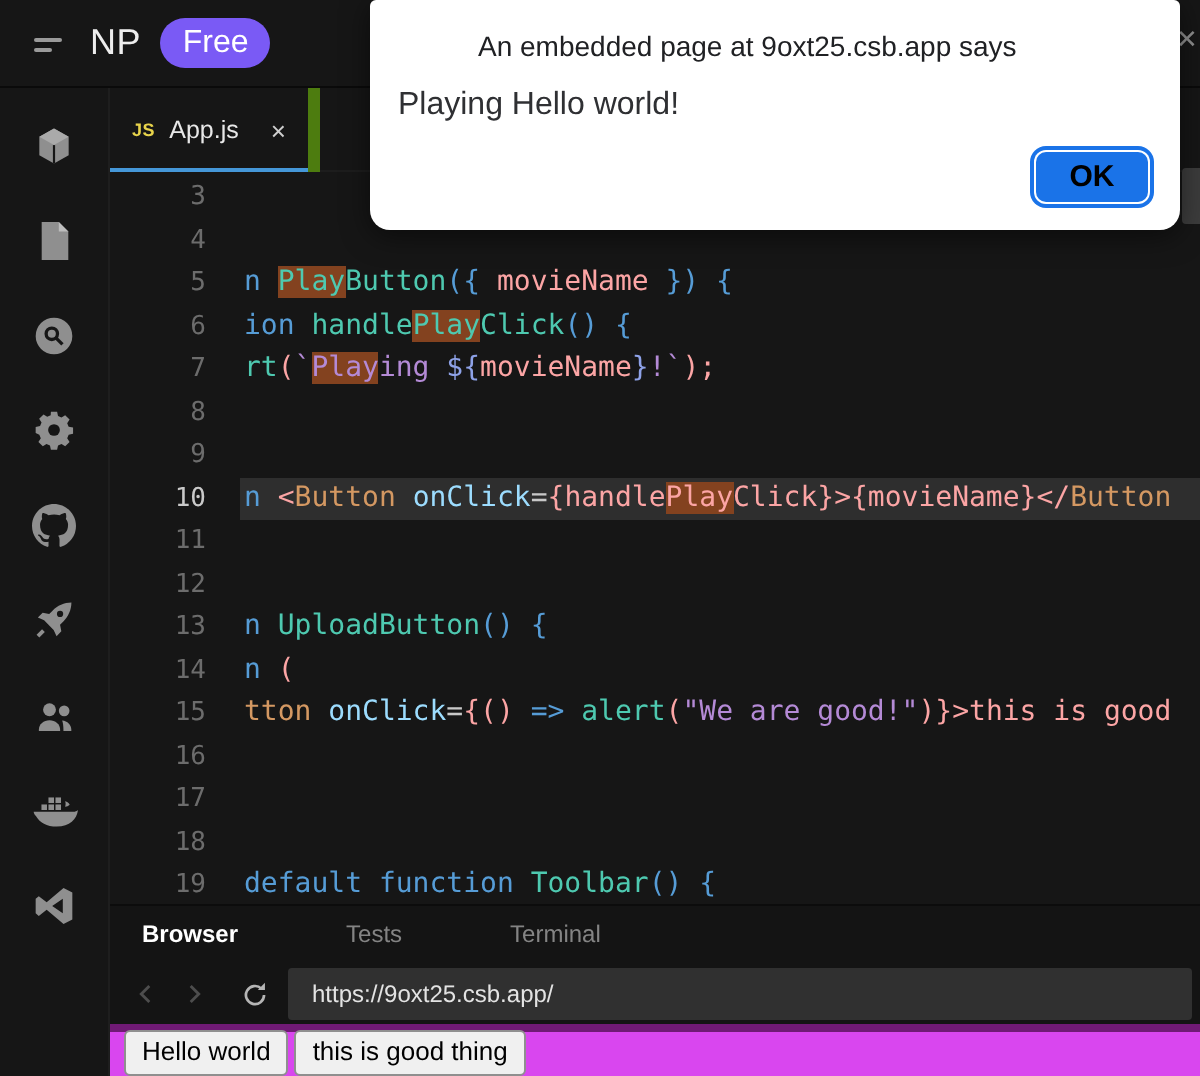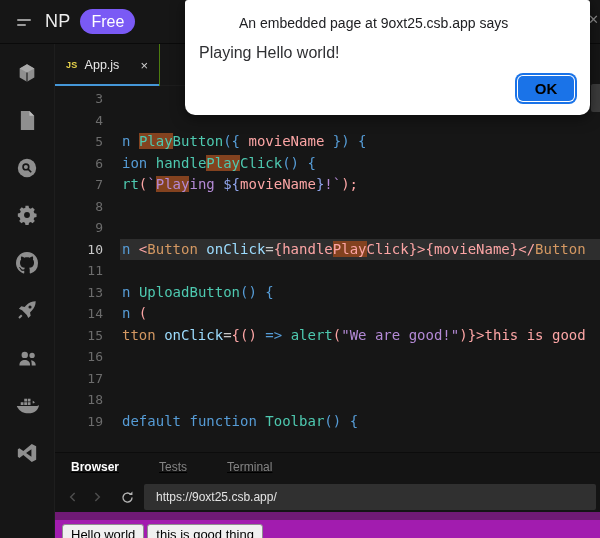--- a/index.html
+++ b/index.html
@@ -26,52 +26,52 @@
     background:#161616; border-right:1px solid #1e1e1e;
     display:flex; flex-direction:column; align-items:center; padding-top:5px;}
   .sideicon{ width:55px; height:47.5px; display:flex; align-items:center; justify-content:center; cursor:pointer;}
   .sideicon svg{ display:block; }
   .sideicon .g{ fill:#8f8f8f; }
   
   .main{ position:absolute; left:55px; top:44px; width:545px; height:494px; background:#161616;}
   .tabbar{ position:absolute; left:0; top:0; width:100%; height:42px; background:#161616;
     border-bottom:1px solid #1d1d1d; display:flex;}
   .tab{ width:105px; height:42px; display:flex; align-items:center; gap:7px; padding:0 11px;
-    border-right:1px solid #4d7c0f; position:relative; cursor:pointer;}
+    border-right:6px solid #4d7c0f; position:relative; cursor:pointer;}
   .tab::after{ content:""; position:absolute; left:0; right:0; bottom:0; height:2px; background:#4597d8;}
   .jsicon{ color:#e7d34b; font-size:9px; font-weight:bold; letter-spacing:.3px;}
   .tablabel{ color:#e8e8e8; font-size:12.5px; flex:1;}
   .tabclose{ color:#cfcfcf; font-size:13px; line-height:1; cursor:pointer;}
   
   .editor{ position:absolute; left:0; top:42px; width:100%; height:366px; overflow:hidden;
     background:#161616; padding-top:2px;
     font-family:"DejaVu Sans Mono", monospace;}
   .crow{ display:flex; height:21.5px; align-items:center;}
   .gut{ width:48px; text-align:right; color:#6c6c6c; font-size:13px; flex:none;}
   .ccode{ flex:1; margin-left:17px; font-size:14px; color:#dcdcdc; white-space:pre; overflow:hidden; height:21.5px; line-height:21.5px; padding-left:2px;}
   .crow.active .ccode{ background:#2e2e2e; }
   .crow.active .gut{ color:#c9c9c9; }
   .tk-kw{ color:#569cd6; } .tk-fn{ color:#4ec9b0; } .tk-tag{ color:#d49862; }
   .tk-attr{ color:#9cdcfe; } .tk-str{ color:#b48ad6; } .tk-tpl{ color:#8ea2e8; }
   .tk-pun{ color:#569cd6; } .tk-pl{ color:#fca5a5; } .tk-op{ color:#c8c8c8; }
   .hl{ background:#83421f; }
   .scroll-artifact{ position:absolute; left:591px; top:84px; width:9px; height:28px; background:#3c3c3c; border-radius:2px 0 0 2px;}
   
   .panel{ position:absolute; left:0; top:408px; width:100%; height:60px; background:#141414; border-top:1px solid #0c0c0c;}
-  .ptabs{ display:flex; gap:40px; align-items:center; height:28px; padding-left:16px;text-decoration:underline;}
+  .ptabs{ display:flex; gap:54px; align-items:center; height:28px; padding-left:16px;}
   .ptab{ color:#848484; font-size:12px; cursor:pointer;}
   .ptab.on{ color:#ffffff; font-weight:bold;}
   .nav{ display:flex; align-items:center; height:32px; padding:0 4px 0 6px;}
   .navbtn{ width:24px; height:24px; display:flex; align-items:center; justify-content:center; cursor:pointer; flex:none;}
   .url{ flex:1; height:26px; margin-left:5px; background:#303030; border-radius:2px;
     color:#e3e3e3; font-size:12px; line-height:26px; padding-left:12px; cursor:text;
     white-space:nowrap; overflow:hidden;}
   
-  .preview{ position:absolute; left:0; top:468px; width:100%; height:26px; background:#a21caf;
-    border-top:8px solid #701a75; padding:4px 0 0 7px; display:flex; align-items:flex-start;}
+  .preview{ position:absolute; left:0; top:468px; width:100%; height:26px; background:#d946ef;
+    border-top:4px solid #701a75; padding:4px 0 0 7px; display:flex; align-items:flex-end;}
   .pbtn{ font-family:"Liberation Sans", sans-serif; font-size:13px; color:#000;
     background:#f0f0f0; border:1px solid #8f8f8f; border-radius:3px;
     padding:2px 8px 3px; margin-right:3px; cursor:pointer; line-height:1.25;}
   
   .dialog{ position:absolute; left:185px; top:0; width:405px; height:115px; background:#ffffff;
     border-radius:3px 3px 10px 10px; box-shadow:0 3px 14px rgba(0,0,0,.5); z-index:20;}
   .dlg-title{ position:absolute; left:14px; top:15px; font-size:14px; color:#202124;margin-left:40px;}
   .dlg-msg{ position:absolute; left:14px; top:44px; font-size:16px; color:#2f3033;}
   .dlg-ok{ position:absolute; right:16px; bottom:14px; width:56px; height:25px;
     background:#1a73e8; color:#000000; font-size:15px; font-weight:bold;
@@ -202,20 +202,24 @@
         </div>
         <div class="crow active">
           <span class="gut">10</span>
           <span class="ccode"><span class="tk-kw">n</span><span class="tk-pl"> &lt;</span><span class="tk-tag">Button</span><span class="tk-pl"> </span><span class="tk-attr">onClick</span><span class="tk-op">=</span><span class="tk-pl">{handle</span><span class="tk-pl hl">Play</span><span class="tk-pl">Click}&gt;{movieName}&lt;/</span><span class="tk-tag">Button</span></span>
         </div>
         <div class="crow">
           <span class="gut">11</span>
           <span class="ccode"></span>
         </div>
         <div class="crow">
+          <span class="gut">12</span>
+          <span class="ccode"></span>
+        </div>
+        <div class="crow">
           <span class="gut">13</span>
           <span class="ccode"><span class="tk-kw">n</span><span class="tk-pl"> </span><span class="tk-fn">UploadButton</span><span class="tk-pun">() {</span></span>
         </div>
         <div class="crow">
           <span class="gut">14</span>
           <span class="ccode"><span class="tk-kw">n</span><span class="tk-pl"> (</span></span>
         </div>
         <div class="crow">
           <span class="gut">15</span>
           <span class="ccode"><span class="tk-tag">tton</span><span class="tk-pl"> </span><span class="tk-attr">onClick</span><span class="tk-op">=</span><span class="tk-pl">{() </span><span class="tk-kw">=&gt;</span><span class="tk-pl"> </span><span class="tk-fn">alert</span><span class="tk-pl">(</span><span class="tk-str">"We are good!"</span><span class="tk-pl">)}&gt;this is good</span></span>

